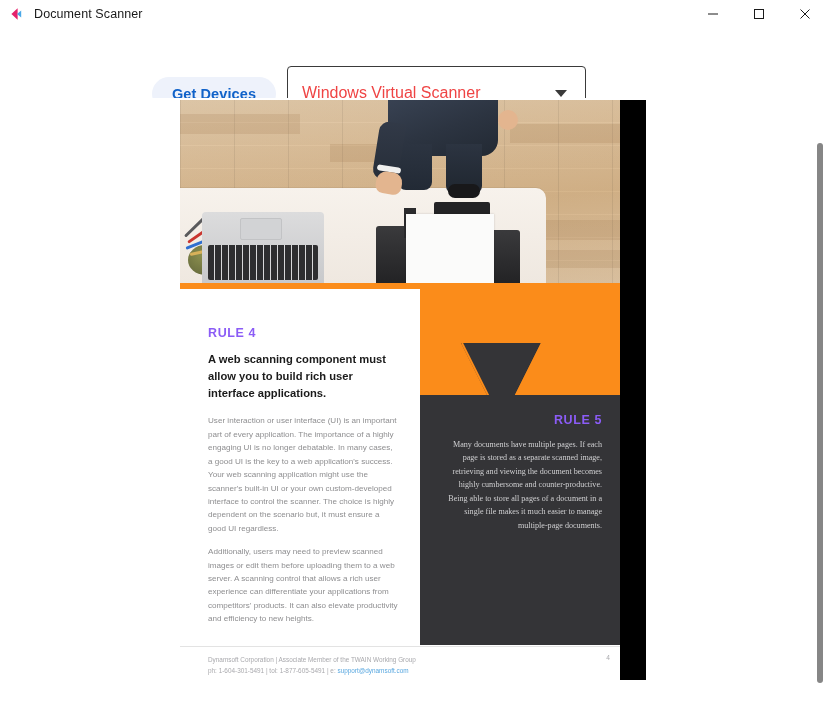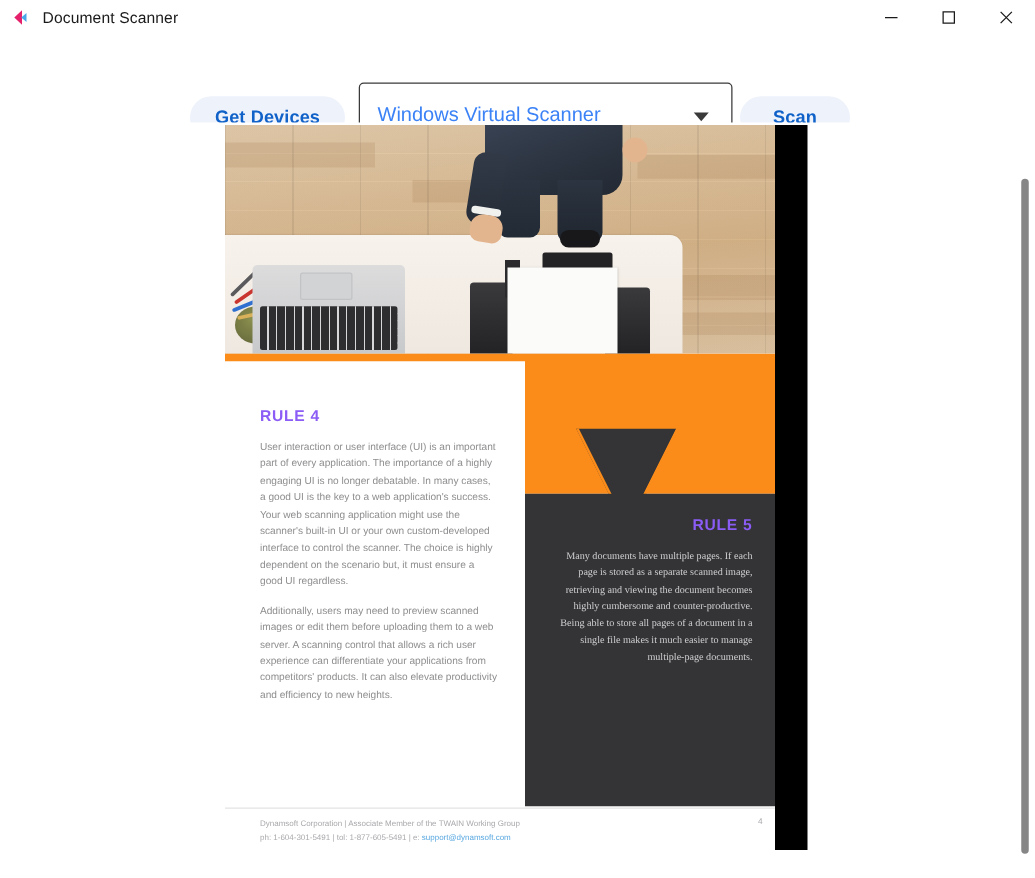--- a/index.html
+++ b/index.html
@@ -48,21 +48,21 @@
   }
   #get-devices-btn { position: absolute; left: 152px; top: 50px; width: 124px; }
   #scan-btn { position: absolute; left: 592px; top: 50px; width: 88px; min-width: 88px; }
 
   .device-select {
     position: absolute; left: 287px; top: 39px; width: 299px; height: 54px;
     border: 1.6px solid #3a3a3a; border-radius: 4px; background: #ffffff;
     display: flex; align-items: center;
   }
   .device-select .value {
-    margin-left: 14px; font-size: 16px; color: #3b82f6; white-space: nowrap;
+    margin-left: 14px; font-size: 16px; color: #ef4444; white-space: nowrap;
   }
   .device-select .caret {
     margin-left: auto; margin-right: 18px;
     width: 0; height: 0;
     border-left: 6px solid transparent;
     border-right: 6px solid transparent;
     border-top: 7px solid #3a3a3a;
   }
 
   
@@ -310,21 +310,20 @@
 </div>
 
 <div class="toolbar">
   <button class="pill-btn" id="get-devices-btn">Get Devices</button>
 
   <div class="device-select">
     <span class="value">Windows Virtual Scanner</span>
     <span class="caret"></span>
   </div>
 
-  <button class="pill-btn" id="scan-btn">Scan</button>
 </div>
 
 <div class="preview">
 
   <div class="page">
 
     <div class="hero">
       <div class="floor"></div>
       <div class="floor-plank" style="left:0;top:14px;width:120px;height:20px;"></div>
       <div class="floor-plank" style="left:150px;top:44px;width:90px;height:18px;"></div>
@@ -371,20 +370,21 @@
 
     <div class="orange-block"></div>
     <div class="tri"></div>
     <div class="tri-edge-l" style="left:281px;top:243px;height:89px;transform:rotate(-26.6deg);"></div>
     <div class="tri-edge-r" style="left:361px;top:243px;height:89px;transform:rotate(26.6deg);"></div>
 
     <div class="dark-block"></div>
 
     <div class="col-left">
       <div class="rule-kicker">RULE 4</div>
+      <div class="rule-head">A web scanning component must allow you to build rich user interface applications.</div>
       <div class="rule-body">User interaction or user interface (UI) is an important part of every application. The importance of a highly engaging UI is no longer debatable. In many cases, a good UI is the key to a web application's success. Your web scanning application might use the scanner's built-in UI or your own custom-developed interface to control the scanner. The choice is highly dependent on the scenario but, it must ensure a good UI regardless.</div>
       <div class="rule-body">Additionally, users may need to preview scanned images or edit them before uploading them to a web server. A scanning control that allows a rich user experience can differentiate your applications from competitors' products. It can also elevate productivity and efficiency to new heights.</div>
     </div>
 
     <div class="col-right">
       <div class="rule-kicker">RULE 5</div>
       <div class="rule-body">Many documents have multiple pages. If each page is stored as a separate scanned image, retrieving and viewing the document becomes highly cumbersome and counter-productive. Being able to store all pages of a document in a single file makes it much easier to manage multiple-page documents.</div>
     </div>
 
     <div class="footer-sep"></div>

